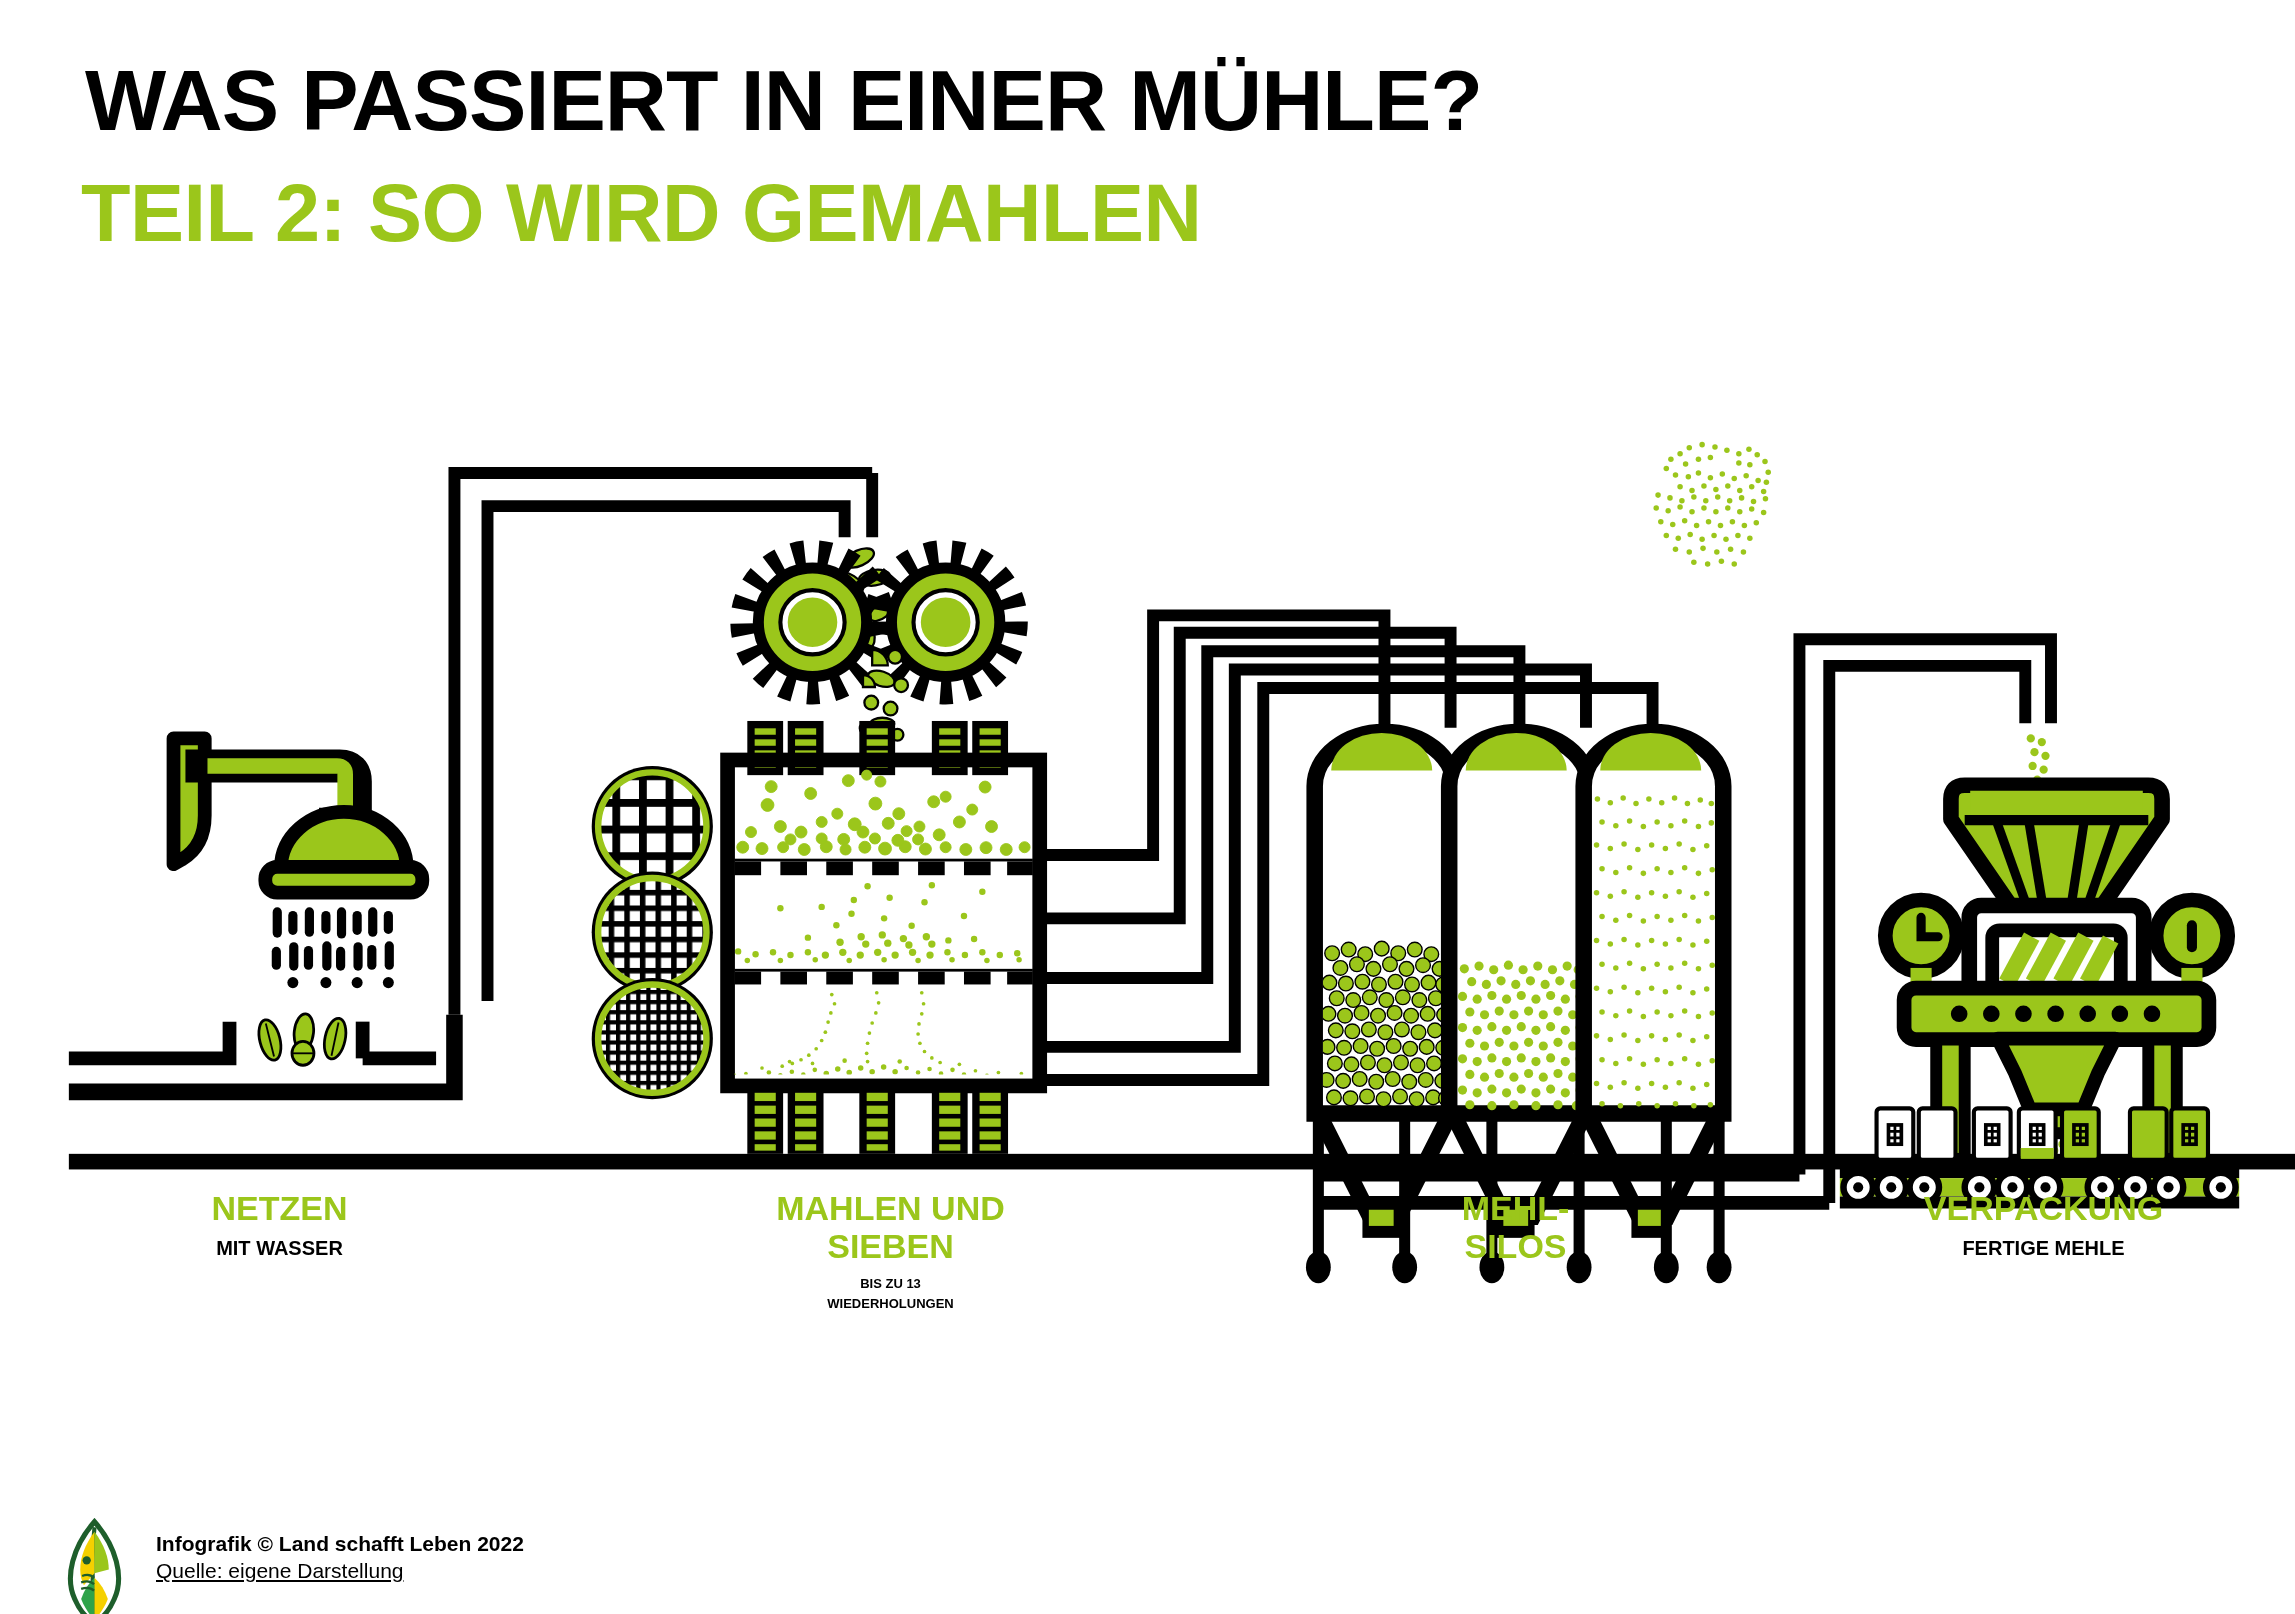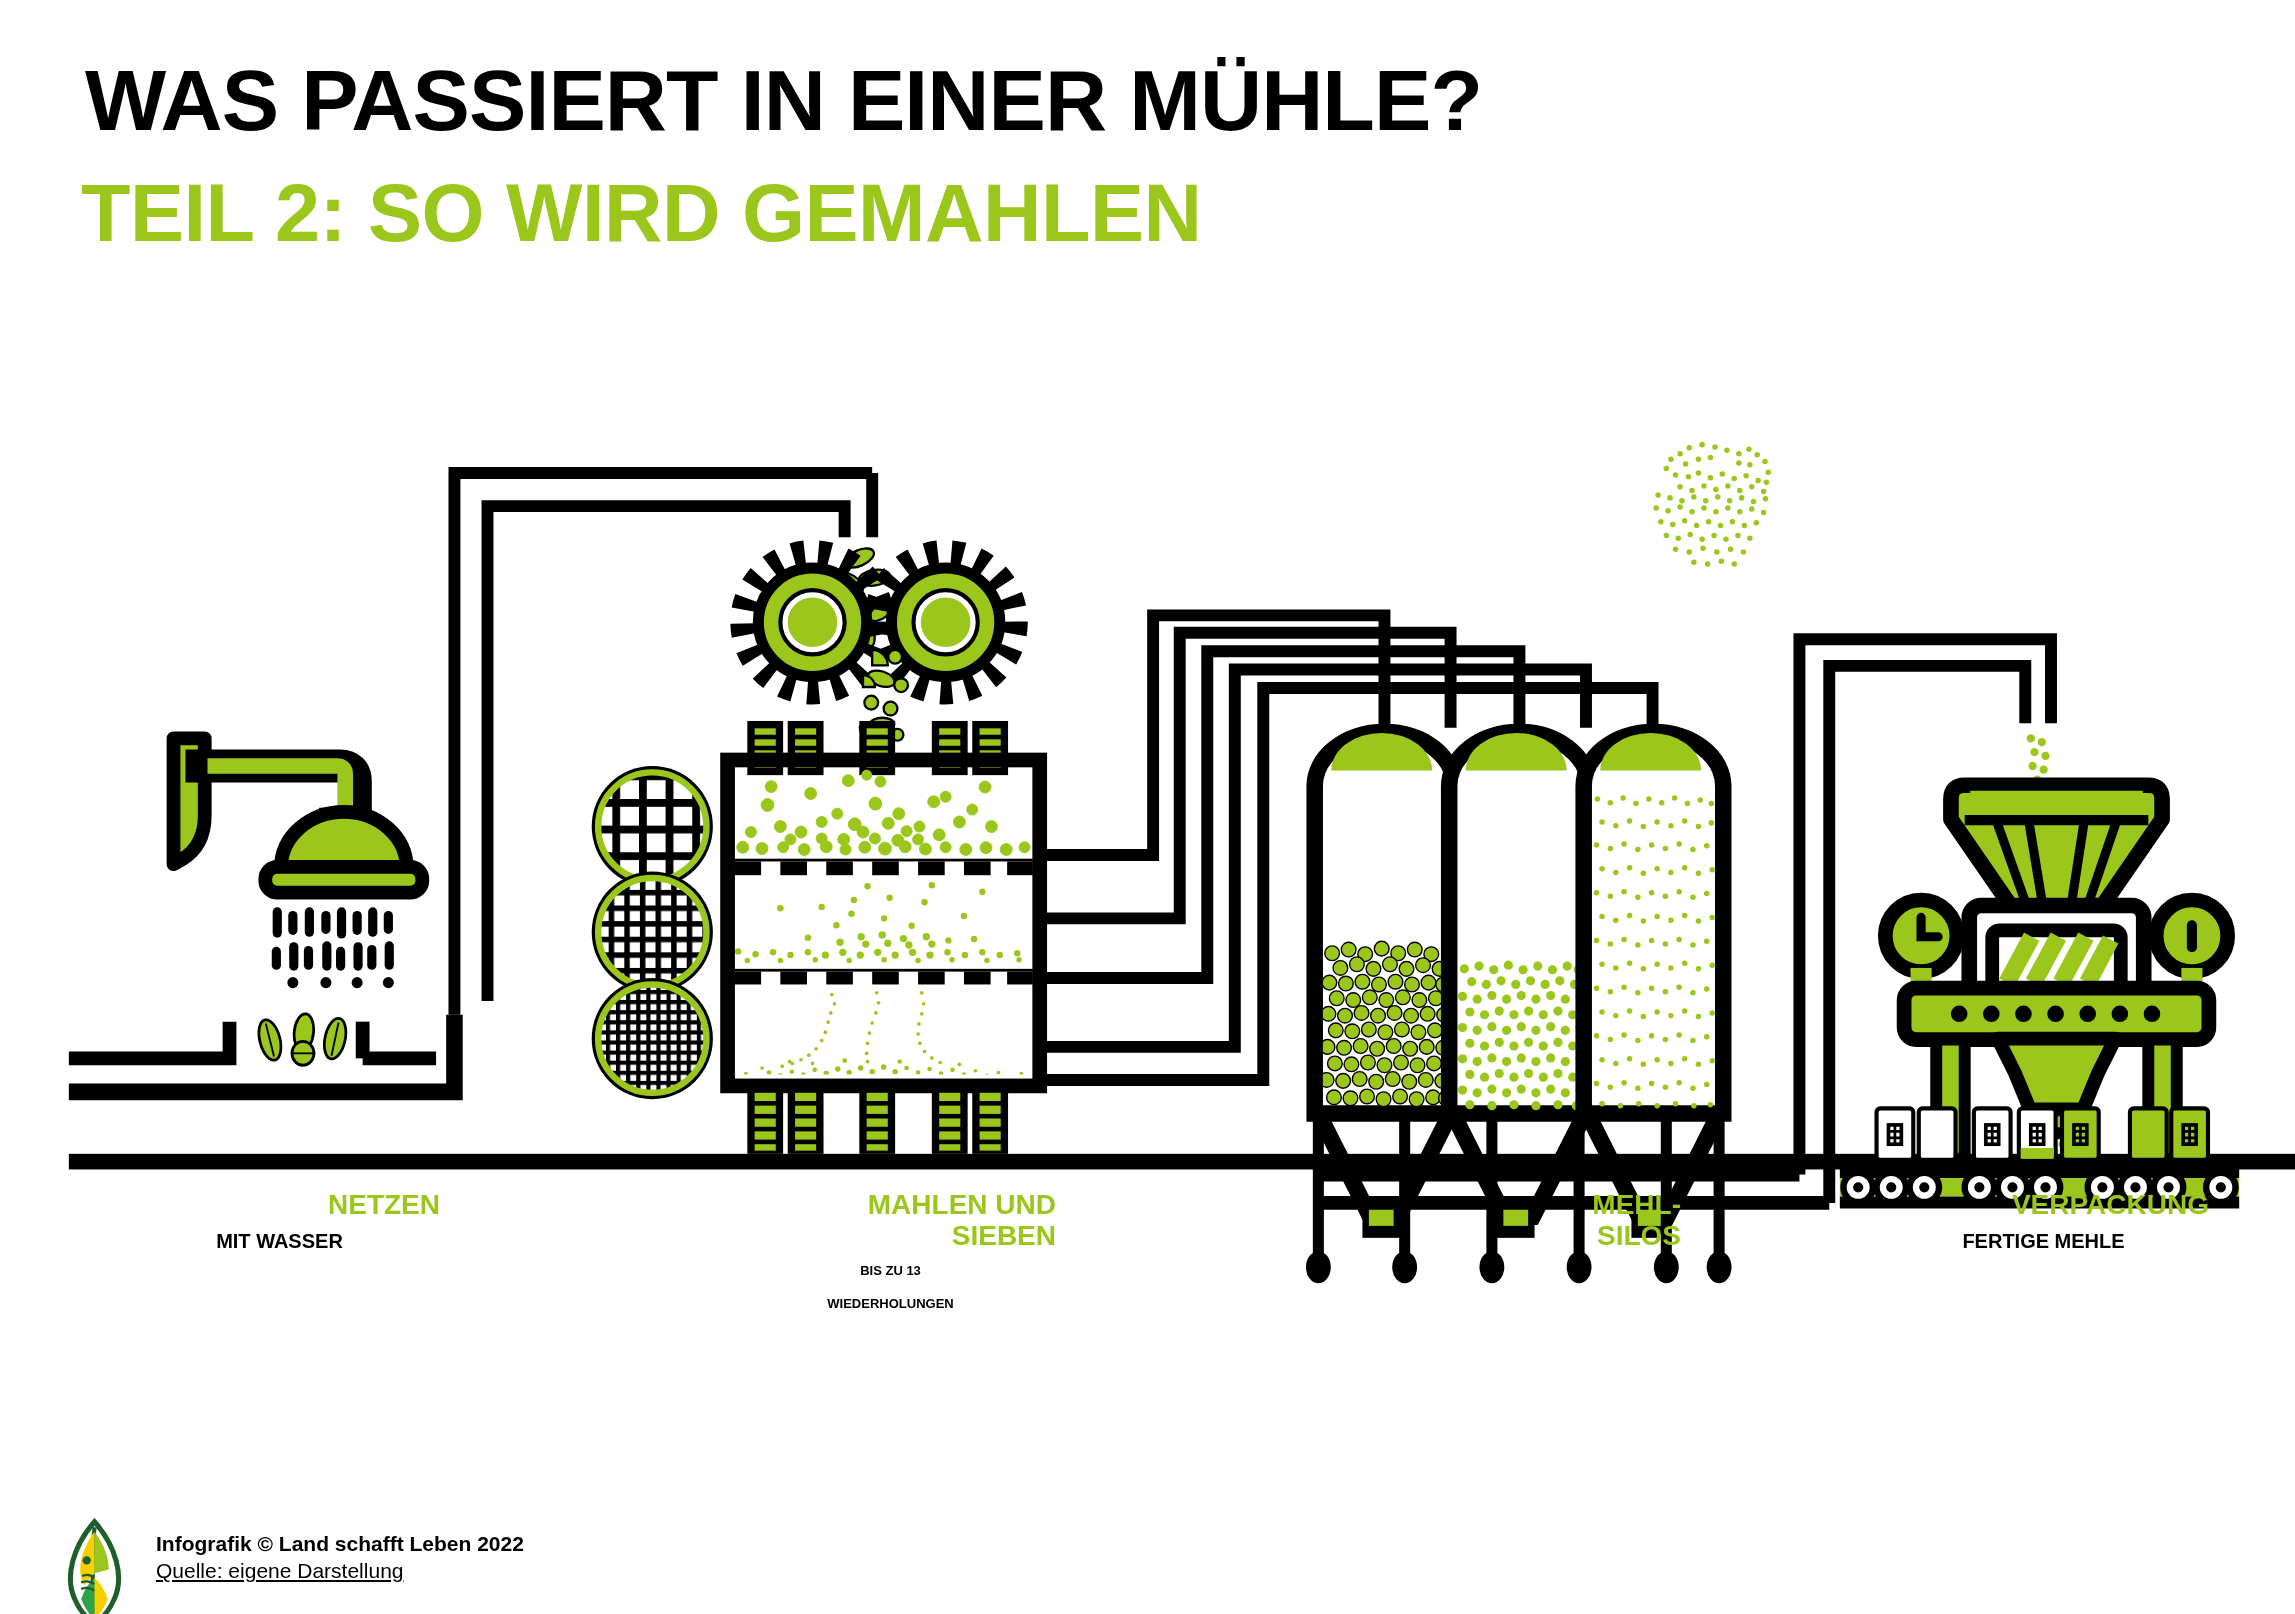--- a/index.html
+++ b/index.html
@@ -9,21 +9,21 @@
   
   #header{position:absolute;left:69px;top:41px;}
   #title-main{font-size:86px;font-weight:700;letter-spacing:-0.9px;color:#000;line-height:1.0;white-space:nowrap;margin:16px;}
   #title-sub{font-size:81px;font-weight:700;letter-spacing:-0.5px;color:#9BC61B;line-height:1.08;white-space:nowrap;margin:12px;padding-top:11px;}
 
   
   #scene{position:absolute;left:0;top:0;width:2869px;height:1615px;}
 
   
   .stage-label{position:absolute;text-align:center;}
-  .stage-title{font-size:28px;font-weight:700;color:#9BC61B;line-height:1.12;letter-spacing:0px;text-align:right;}
+  .stage-title{font-size:34px;font-weight:700;color:#9BC61B;line-height:1.12;letter-spacing:0px;}
   .stage-sub{font-size:20px;font-weight:700;color:#000;line-height:1.18;letter-spacing:0px;margin-top:10px;}
   .stage-sub2{font-size:13px;font-weight:700;color:#000;line-height:1.18;margin-top:11px;}
 
   
   #footer{position:absolute;left:60px;top:1518px;display:flex;align-items:flex-start;gap:27px;}
   #footer-text{padding-top:12px;}
   .footer-line{font-size:21px;font-weight:700;color:#000;line-height:1.30;white-space:nowrap;}
   .footer-line.light{font-weight:400;text-decoration:underline;}
 </style>
 </head>
@@ -1099,21 +1099,21 @@
 
   <div class="stage-label" style="left:119px;top:1189px;width:321px;">
     <div class="stage-title">NETZEN</div>
     <div class="stage-sub">MIT WASSER</div>
   </div>
 
   <div class="stage-label" style="left:725px;top:1189px;width:331px;">
     <div class="stage-title">MAHLEN UND</div>
     <div class="stage-title">SIEBEN</div>
     <div class="stage-sub2">BIS ZU 13</div>
-    <div class="stage-sub2" style="margin-top:18px;">WIEDERHOLUNGEN</div>
+    <div class="stage-sub2" style="margin-top:5px;">WIEDERHOLUNGEN</div>
   </div>
 
   <div class="stage-label" style="left:1878px;top:1189px;width:331px;">
     <div class="stage-title">VERPACKUNG</div>
     <div class="stage-sub">FERTIGE MEHLE</div>
   </div>
 
   <div class="stage-label" style="left:1350px;top:1189px;width:331px;">
     <div class="stage-title">MEHL-</div>
     <div class="stage-title">SILOS</div>

